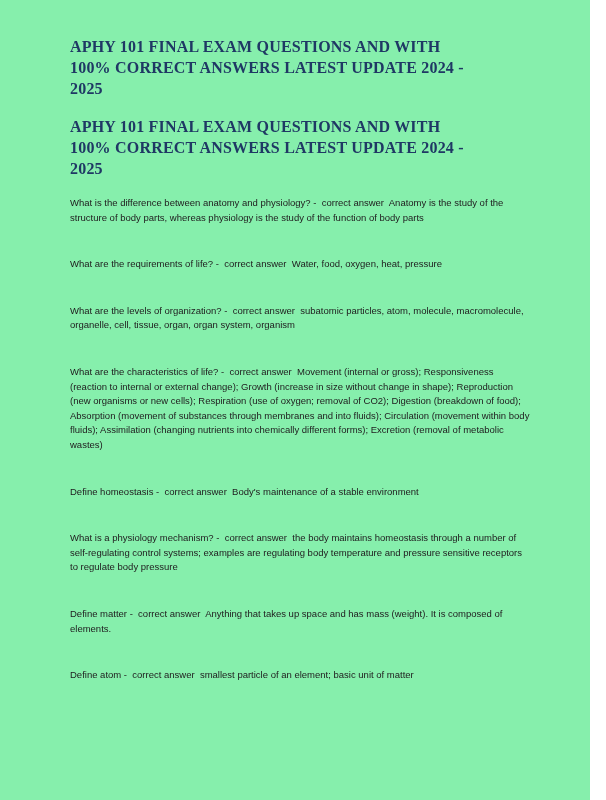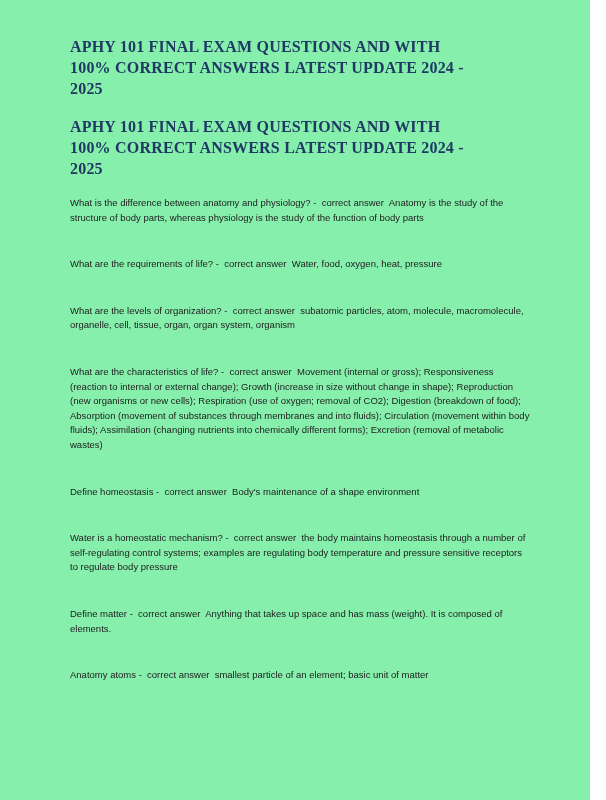--- a/index.html
+++ b/index.html
@@ -62,24 +62,24 @@
   <div class="qa-list">
 
     <p class="qa-item"><span>What is the difference between anatomy and physiology?</span><span> -  correct answer  </span><span>Anatomy is the study of the structure of body parts, whereas physiology is the study of the function of body parts</span></p>
 
     <p class="qa-item"><span>What are the requirements of life?</span><span> -  correct answer  </span><span>Water, food, oxygen, heat, pressure</span></p>
 
     <p class="qa-item"><span>What are the levels of organization?</span><span> -  correct answer  </span><span>subatomic particles, atom, molecule, macromolecule, organelle, cell, tissue, organ, organ system, organism</span></p>
 
     <p class="qa-item"><span>What are the characteristics of life?</span><span> -  correct answer  </span><span>Movement (internal or gross); Responsiveness (reaction to internal or external change); Growth (increase in size without change in shape); Reproduction (new organisms or new cells); Respiration (use of oxygen; removal of CO2); Digestion (breakdown of food); Absorption (movement of substances through membranes and into fluids); Circulation (movement within body fluids); Assimilation (changing nutrients into chemically different forms); Excretion (removal of metabolic wastes)</span></p>
 
-    <p class="qa-item"><span>Define homeostasis</span><span> -  correct answer  </span><span>Body's maintenance of a shape environment</span></p>
+    <p class="qa-item"><span>Define homeostasis</span><span> -  correct answer  </span><span>Body's maintenance of a stable environment</span></p>
 
-    <p class="qa-item"><span>Water is a homeostatic mechanism?</span><span> -  correct answer  </span><span>the body maintains homeostasis through a number of self-regulating control systems; examples are regulating body temperature and pressure sensitive receptors to regulate body pressure</span></p>
+    <p class="qa-item"><span>What is a physiology mechanism?</span><span> -  correct answer  </span><span>the body maintains homeostasis through a number of self-regulating control systems; examples are regulating body temperature and pressure sensitive receptors to regulate body pressure</span></p>
 
     <p class="qa-item"><span>Define matter</span><span> -  correct answer  </span><span>Anything that takes up space and has mass (weight). It is composed of elements.</span></p>
 
 
-    <p class="qa-item"><span>Anatomy atoms</span><span> -  correct answer  </span><span>smallest particle of an element; basic unit of matter</span></p>
+    <p class="qa-item"><span>Define atom</span><span> -  correct answer  </span><span>smallest particle of an element; basic unit of matter</span></p>
 
   </div>
 
 </div>
 
 </body></html>

